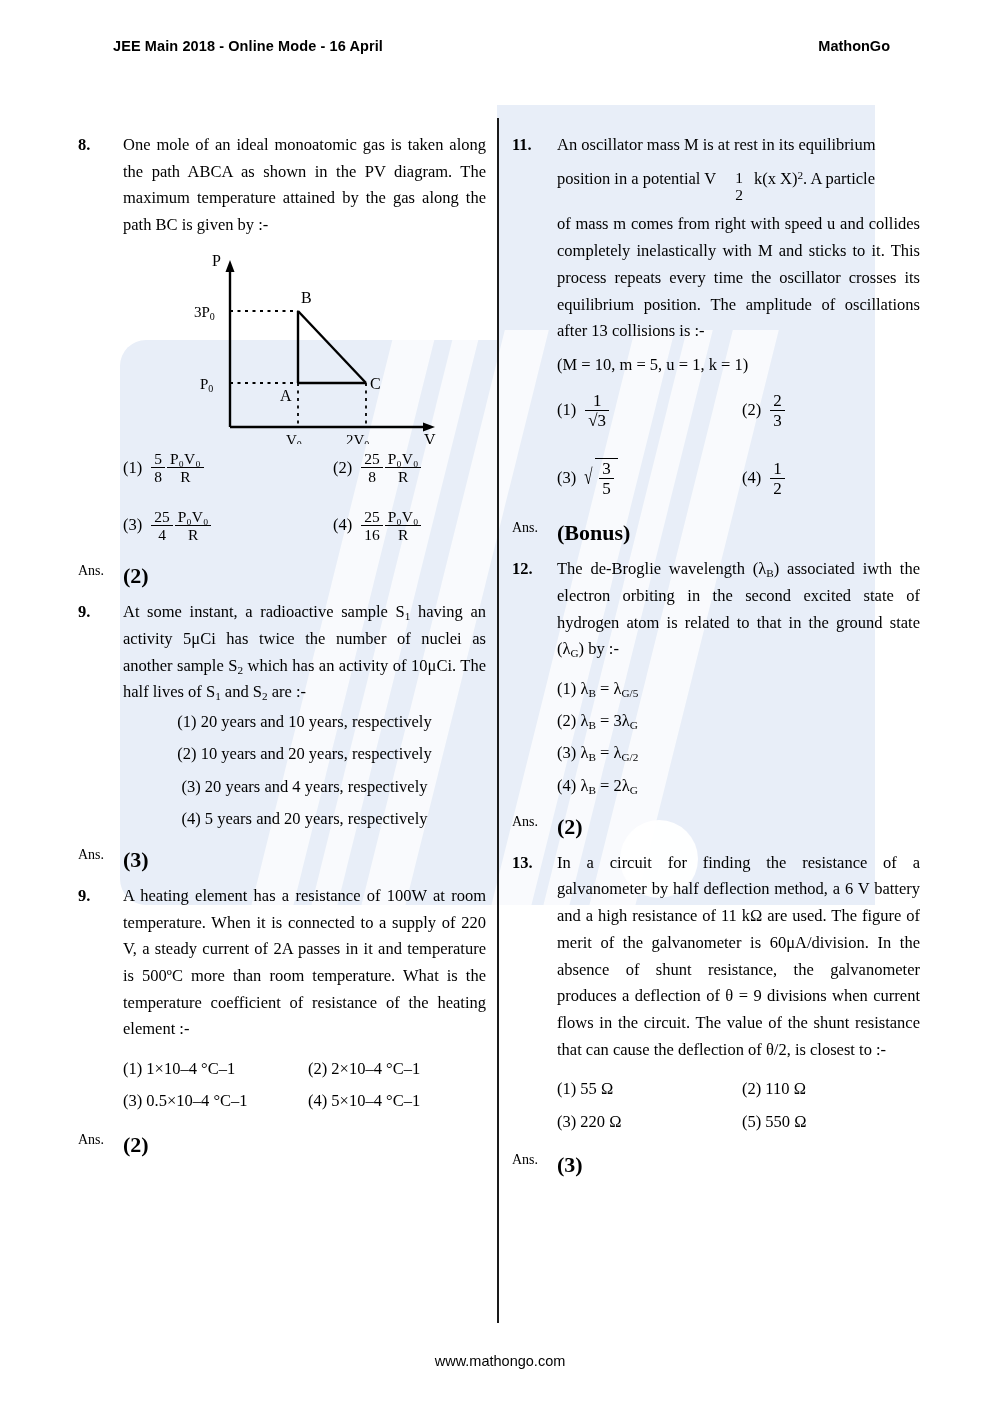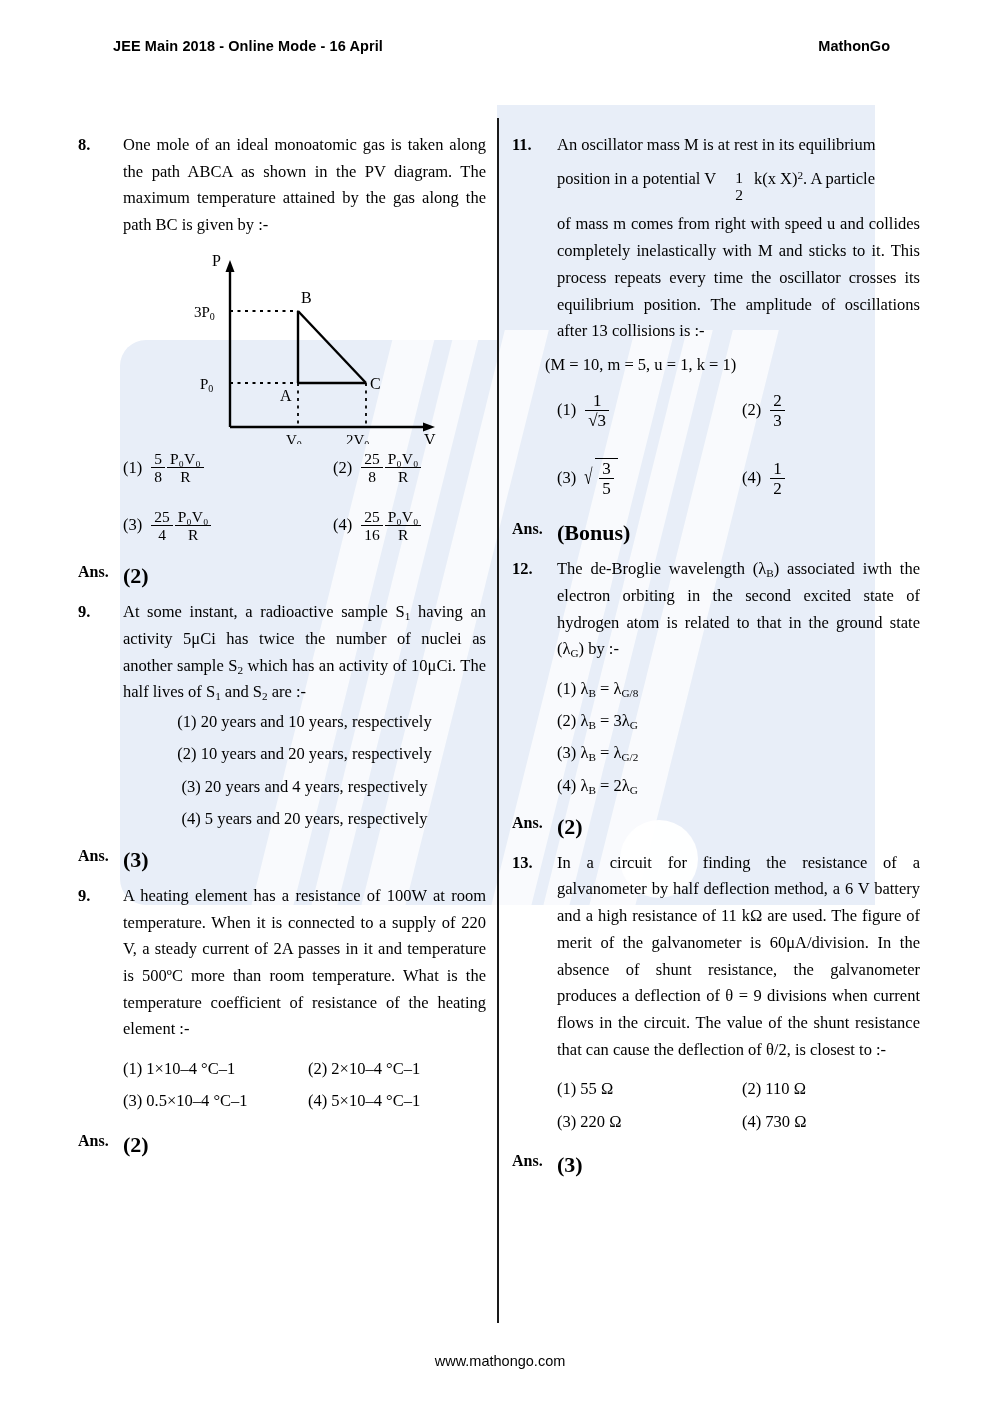--- a/index.html
+++ b/index.html
@@ -71,21 +71,21 @@
   .qrow { display:flex; align-items:flex-start; }
   .qnum {
     width:45px; flex:0 0 45px; font-weight:bold; font-size:16.5px;
     line-height:1.62; padding-top:0px;
   }
   .qtext {
     flex:1; font-size:16.5px; line-height:1.62;
     text-align:justify; text-justify:inter-word; hyphens:none;
   }
   .ansrow { display:flex; align-items:flex-start; margin-top:5px; }
-  .anslabel { width:45px; flex:0 0 45px; font-weight:bold; font-size:16px; }
+  .anslabel { width:45px; flex:0 0 45px; font-weight:normal; font-size:14px; }
   .ansval { font-weight:bold; font-size:22px; }
 
   
   .opts { margin-left:45px; }
   .opt-line { display:flex; font-size:16.5px; line-height:1.95; }
   .opt-cell { width:185px; flex:0 0 185px; }
   .opt-cell.wide { width:210px; flex:0 0 210px; }
 
   
   .opt-stack .opt-line { display:block; }
@@ -284,21 +284,21 @@
         <span>position in a potential  V</span>
         <span class="frac" style="margin:0 8px 0 16px;">
           <span class="num" style="border:0;">1</span>
           <span class="den" style="border-top:0;">2</span>
         </span>
         <span>k(x   X)</span>
           <sup>2</sup>
           <span>. A particle</span>
       </div>
       <div class="qtext" style="margin-left:45px; margin-top:8px;">of mass m comes from right with speed u and collides completely inelastically with M and sticks to it. This process repeats every time the oscillator crosses its equilibrium position. The amplitude of oscillations after 13 collisions is :-</div>
-      <div style="margin-left:33px; margin-top:10px; font-size:16.5px;">(M = 10, m = 5, u = 1, k = 1)</div>
+      <div style="margin-left:45px; margin-top:10px; font-size:16.5px;">(M = 10, m = 5, u = 1, k = 1)</div>
 
       <div class="opts" style="margin-top:16px;">
         <div class="opt-line" style="margin-bottom:28px;">
           <div class="opt-cell mathopt">
             <span class="lbl">(1)</span>
             <span class="frac" style="font-size:17px;">
               <span class="num">1</span>
               <span class="den">√3</span>
             </span>
           </div>
@@ -340,21 +340,21 @@
 
     <div class="qblock" style="margin-top:10px;">
       <div class="qrow">
         <div class="qnum">12.</div>
         <div class="qtext">
           <span>The de-Broglie wavelength (λ</span><sub>B</sub><span>) associated iwth the electron orbiting in the second excited state of hydrogen atom is related to that in the ground state (λ</span><sub>G</sub><span>) by :-</span>
         </div>
       </div>
       <div class="opts opt-stack" style="margin-top:10px;">
         <div class="opt-line">
-          <span>(1) </span><span>λ</span><sub>B</sub><span> = </span><span>λ</span><sub>G/8</sub>
+          <span>(1) </span><span>λ</span><sub>B</sub><span> = </span><span>λ</span><sub>G/5</sub>
         </div>
         <div class="opt-line">
           <span>(2) </span><span>λ</span><sub>B</sub><span> = </span><span>3λ</span><sub>G</sub>
         </div>
         <div class="opt-line">
           <span>(3) </span><span>λ</span><sub>B</sub><span> = </span><span>λ</span><sub>G/2</sub>
         </div>
         <div class="opt-line">
           <span>(4) </span><span>λ</span><sub>B</sub><span> = </span><span>2λ</span><sub>G</sub>
         </div>
@@ -370,21 +370,21 @@
         <div class="qnum">13.</div>
         <div class="qtext">In a circuit for finding the resistance of a galvanometer by half deflection method, a 6 V battery and a high resistance of 11 kΩ are used. The figure of merit of the galvanometer is 60μA/division. In the absence of shunt resistance, the galvanometer produces a deflection of θ = 9 divisions when current flows in the circuit. The value of the shunt resistance that can cause the deflection of θ/2, is closest to :-</div>
       </div>
       <div class="opts" style="margin-top:10px;">
         <div class="opt-line">
           <div class="opt-cell">(1) 55 Ω</div>
           <div class="opt-cell">(2) 110 Ω</div>
         </div>
         <div class="opt-line">
           <div class="opt-cell">(3) 220 Ω</div>
-          <div class="opt-cell">(4) 730 Ω</div>
+          <div class="opt-cell">(5) 550 Ω</div>
         </div>
       </div>
       <div class="ansrow" style="margin-top:14px;">
         <div class="anslabel">Ans.</div>
         <div class="ansval">(3)</div>
       </div>
     </div>
 
   </div>
 

